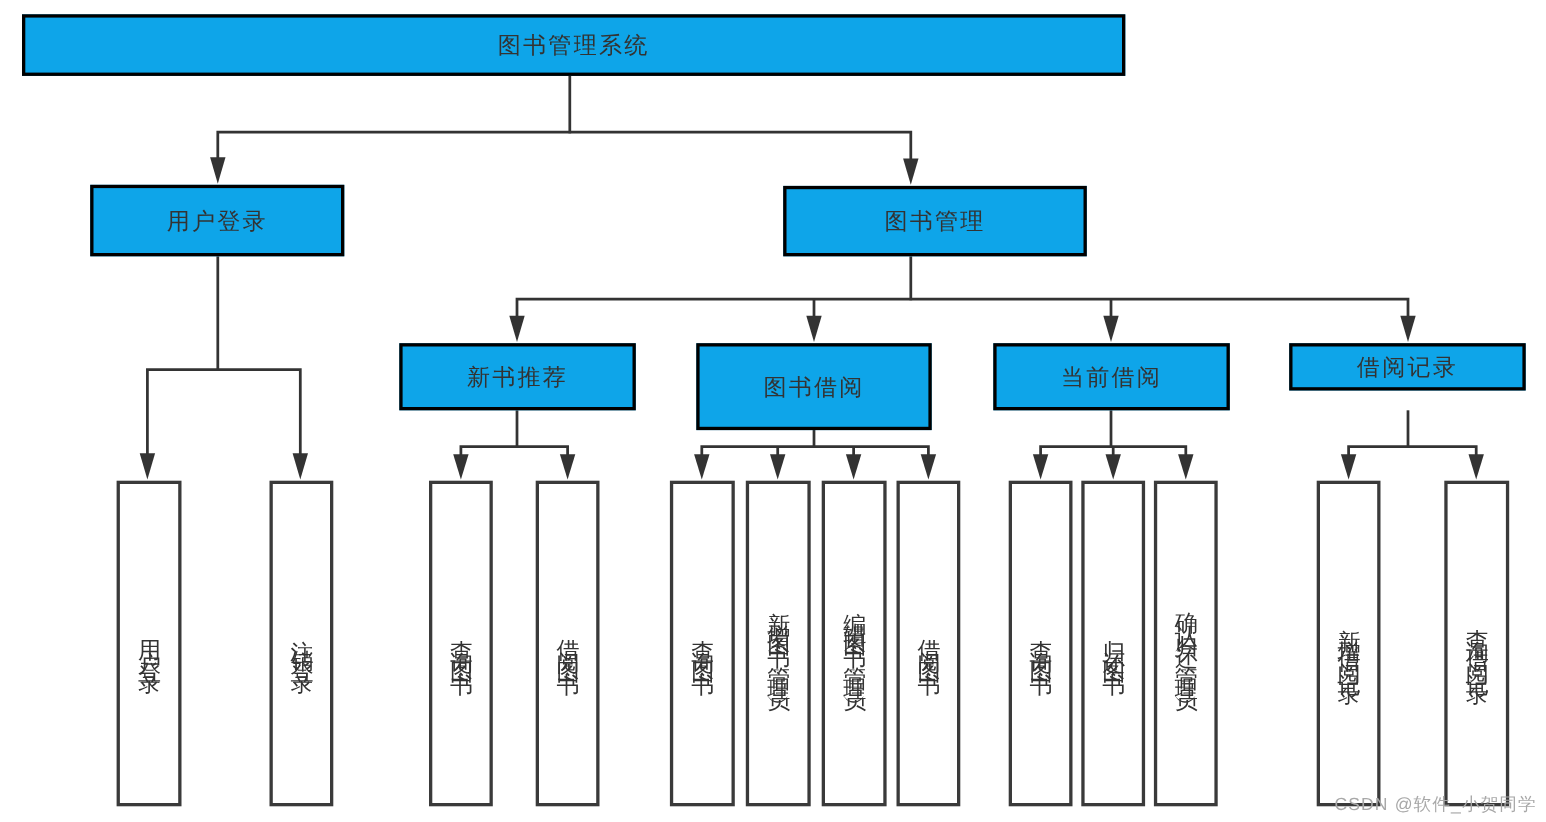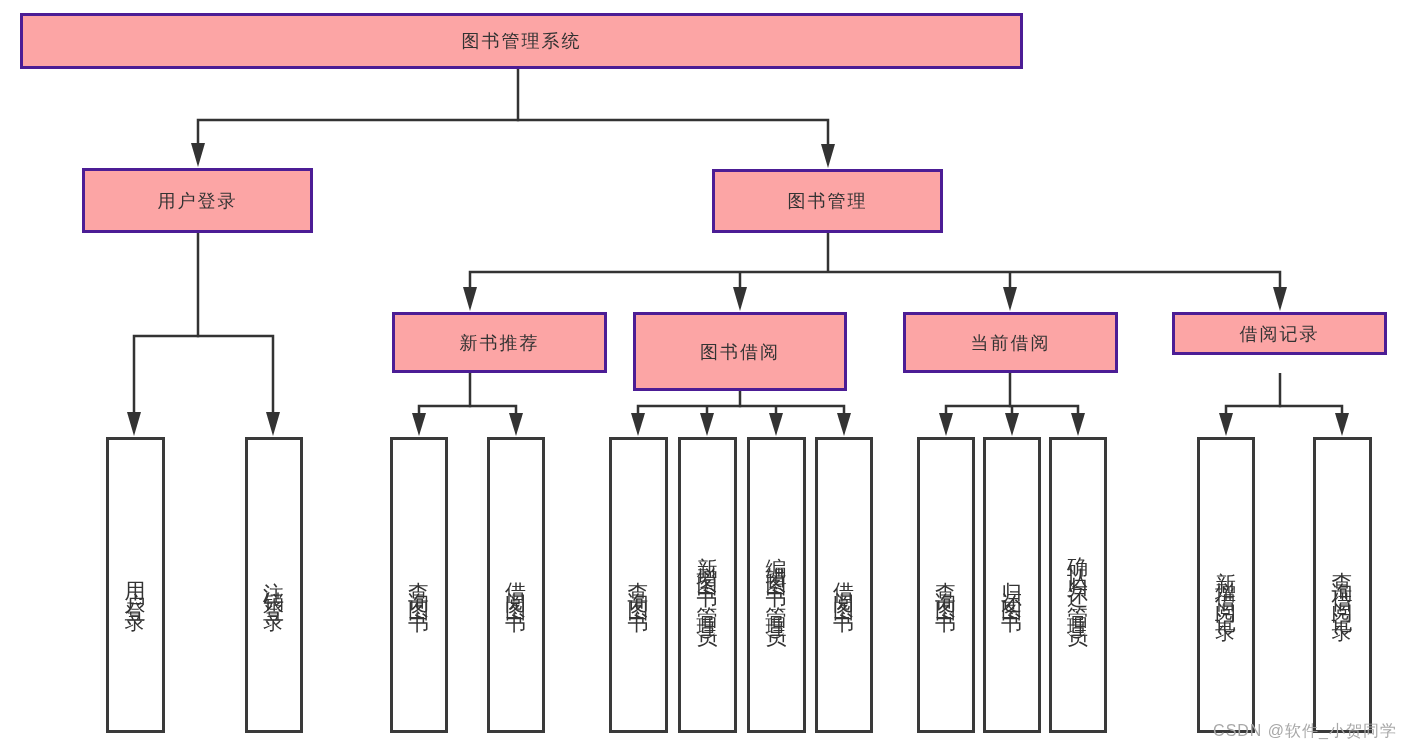--- a/index.html
+++ b/index.html
@@ -13,26 +13,26 @@
     overflow: hidden;
   }
   #connectors {
     position: absolute;
     left: 0; top: 0;
     width: 1405px; height: 747px;
   }
   .hnode {
     position: absolute;
     box-sizing: border-box;
-    border: 3px solid #4c1d95;
-    background: #fca5a5;
+    border: 3px solid #000000;
+    background: #0ea5e9;
     display: flex;
     align-items: center;
     justify-content: center;
-    font-size: 18px;
+    font-size: 21px;
     letter-spacing: 2px;
     color: #333333;
     white-space: nowrap;
   }
   .leaf {
     position: absolute;
     top: 437px;
     height: 296px;
     box-sizing: border-box;
     border: 3px solid #3a3a3a;
@@ -113,23 +113,23 @@
       <polygon points="1005,413 1019,413 1012,436"></polygon>
       <polygon points="1071,413 1085,413 1078,436"></polygon>
       <polygon points="1219,413 1233,413 1226,436"></polygon>
       <polygon points="1335,413 1349,413 1342,436"></polygon>
     </g>
   </svg>
 
   <div class="hnode" style="left:20px; top:13px; width:1003px; height:56px;">图书管理系统</div>
 
   <div class="hnode" style="left:82px; top:168px; width:231px; height:65px;">用户登录</div>
-  <div class="hnode" style="left:712px; top:169px; width:231px; height:64px;font-family:Liberation Serif, serif;">图书管理</div>
+  <div class="hnode" style="left:712px; top:169px; width:276px; height:64px;font-family:Liberation Serif, serif;">图书管理</div>
 
-  <div class="hnode" style="left:363px; top:312px; width:215px; height:61px;margin-left:29px;">新书推荐</div>
+  <div class="hnode" style="left:363px; top:312px; width:215px; height:61px;">新书推荐</div>
   <div class="hnode" style="left:633px; top:312px; width:214px; height:79px;">图书借阅</div>
   <div class="hnode" style="left:903px; top:312px; width:215px; height:61px;">当前借阅</div>
   <div class="hnode" style="left:1172px; top:312px; width:215px; height:43px;">借阅记录</div>
 
   <div class="leaf" style="left:106px; width:59px;">
     <span class="vtext">用户登录</span>
   </div>
   <div class="leaf" style="left:245px; width:58px;">
     <span class="vtext">注销登录</span>
   </div>

